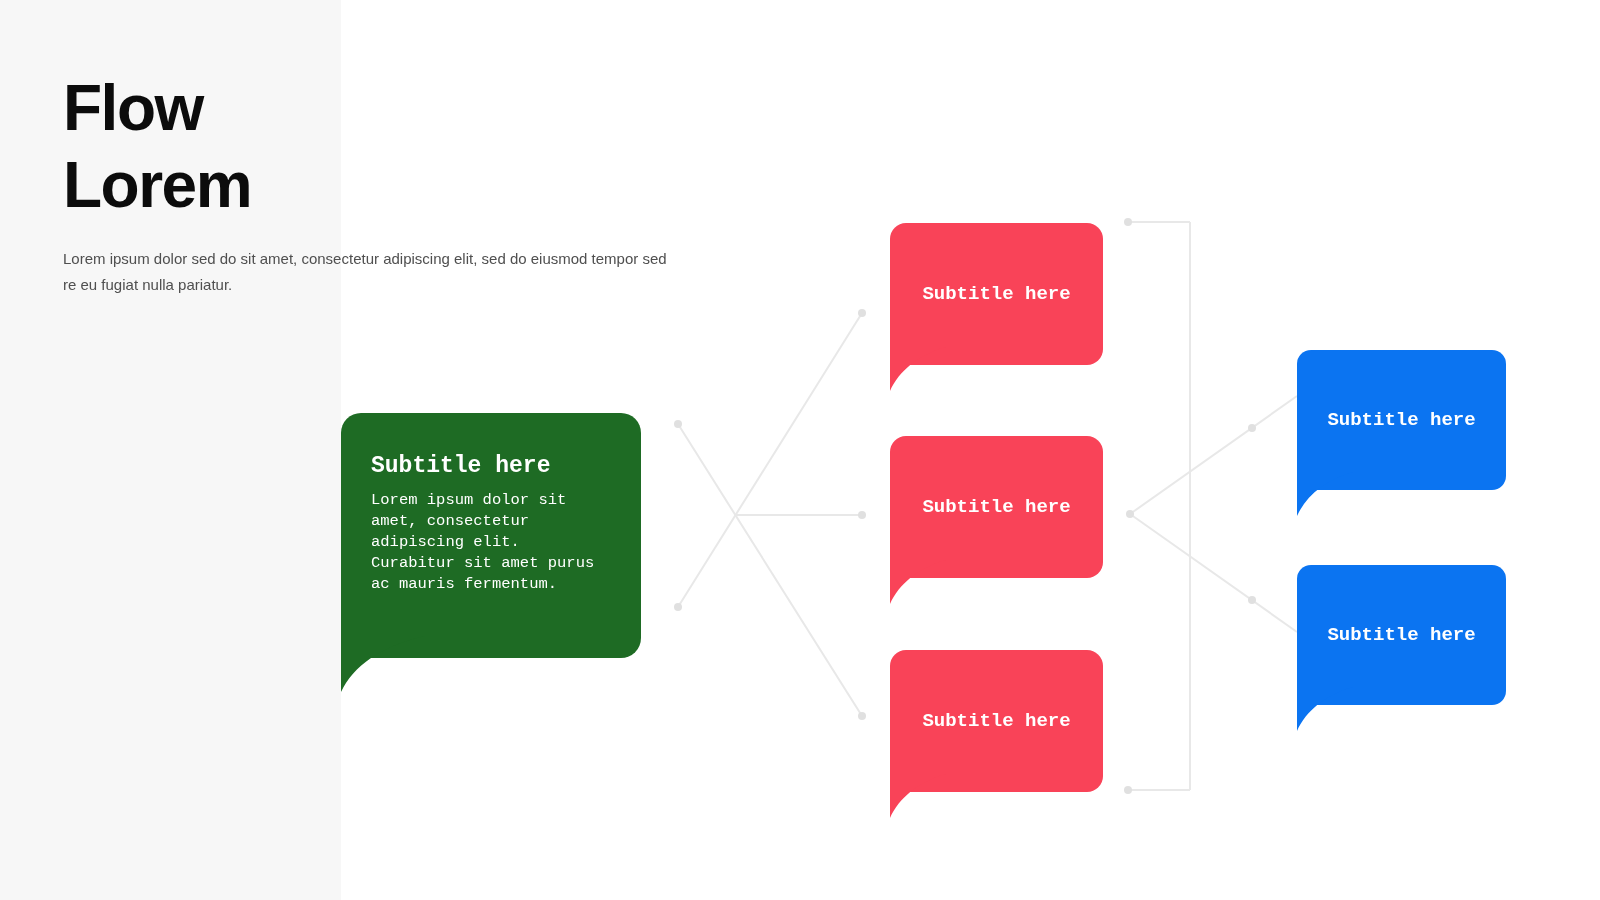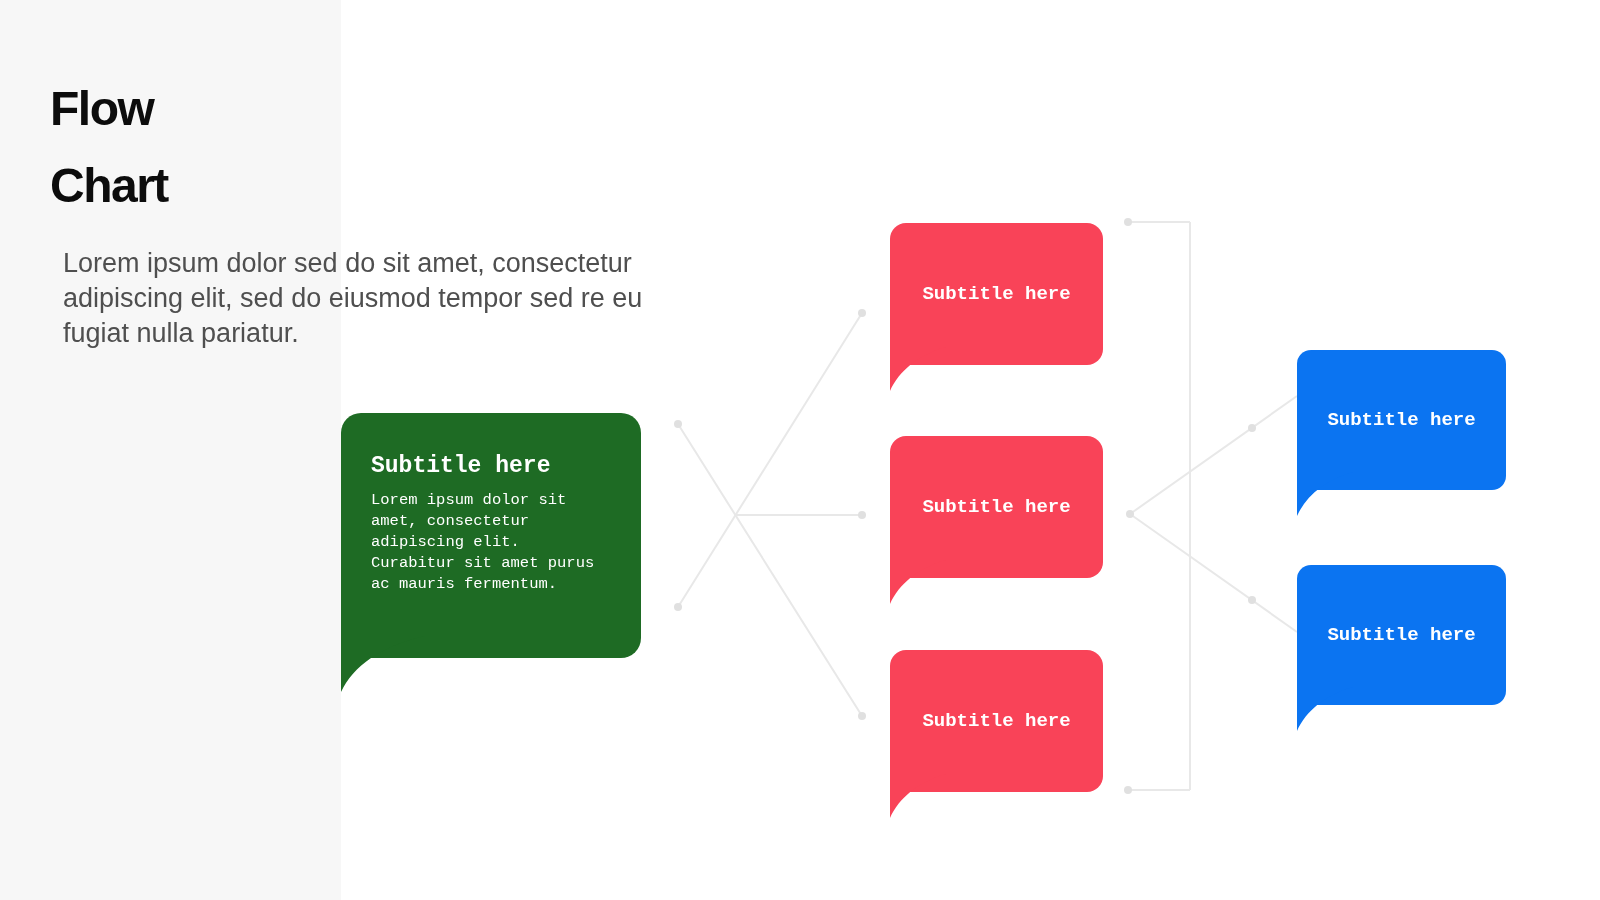--- a/index.html
+++ b/index.html
@@ -17,36 +17,36 @@
   .left-panel {
     position: absolute;
     left: 0; top: 0;
     width: 341px; height: 100%;
     background: var(--panel, #f7f7f7);
     z-index: 0;
   }
 
   .title {
     position: absolute;
-    left: 50px; top: 70px;
-    font-size: 48px;
+    left: 63px; top: 70px;
+    font-size: 64px;
     font-weight: 800;
     letter-spacing: -1.5px;
     line-height: 77px;
     color: var(--title_color, #0c0c0c);
     z-index: 3;
   }
   .title span { display: block; }
 
   .description {
     position: absolute;
     left: 63px; top: 246px;
     width: 606px;
-    font-size: 27px;
-    line-height: 35px;
+    font-size: 15px;
+    line-height: 26px;
     color: var(--text_gray, #4f4f4f);
     z-index: 3;
   }
 
   .connectors {
     position: absolute;
     left: 0; top: 0;
     width: 1600px; height: 900px;
     z-index: 1;
     pointer-events: none;
@@ -151,21 +151,21 @@
     <circle cx="862" cy="716" r="4"></circle>
     <circle cx="1128" cy="222" r="4"></circle>
     <circle cx="1128" cy="790" r="4"></circle>
     <circle cx="1130" cy="514" r="4"></circle>
     <circle cx="1252" cy="428" r="4"></circle>
     <circle cx="1252" cy="600" r="4"></circle>
   </svg>
 
   <h1 class="title">
     <span>Flow</span>
-    <span>Chart</span>
+    <span>Lorem</span>
   </h1>
 
   <p class="description">Lorem ipsum dolor sed do sit amet, consectetur adipiscing elit, sed do eiusmod tempor sed re eu fugiat nulla pariatur.</p>
 
   <div class="bubble root">
     <div class="node-title">Subtitle here</div>
     <div class="node-body">Lorem ipsum dolor sit amet, consectetur adipiscing elit. Curabitur sit amet purus ac mauris fermentum.</div>
     <div class="tail"></div>
   </div>
 

